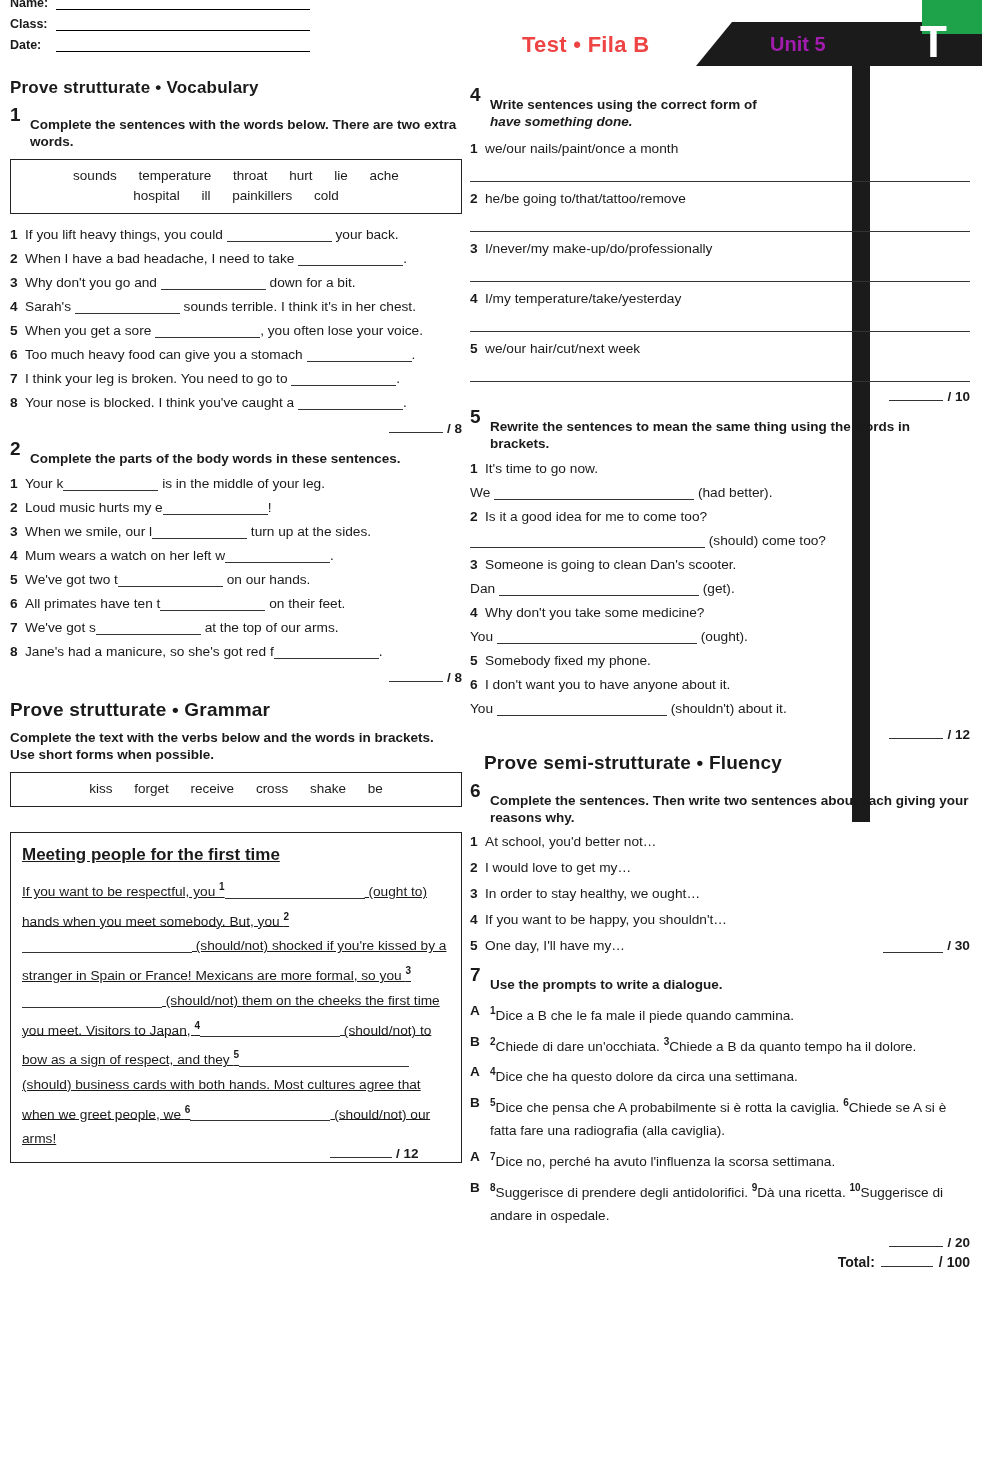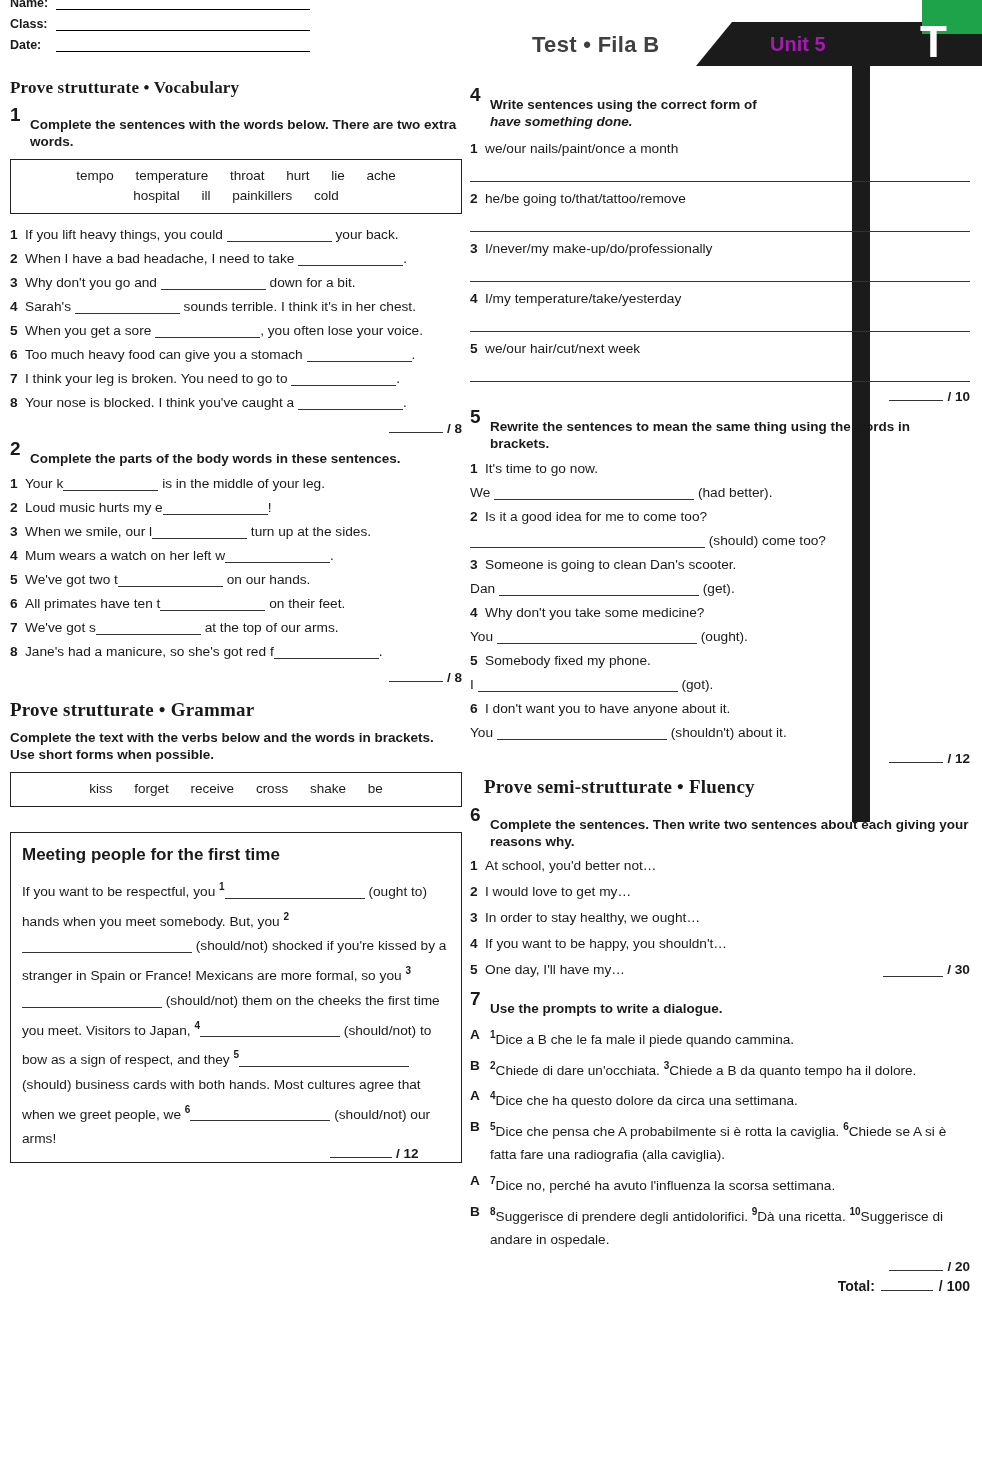--- a/index.html
+++ b/index.html
@@ -34,22 +34,22 @@
   .banner-dark {
     position: absolute; left: 226px; top: 8px; width: 286px; height: 44px;
     background: #1b1b1b;
     clip-path: polygon(36px 0, 286px 0, 286px 44px, 0 44px);
   }
   .banner-green {
     position: absolute; left: 452px; top: -14px; width: 60px; height: 34px;
     background: #1ea34a;
   }
   .test-label {
-    position: absolute; left: 62px; top: 18px;
-    font-size: 22px; font-weight: bold; letter-spacing: .3px; color: #404040;
+    position: absolute; left: 52px; top: 18px;
+    font-size: 22px; font-weight: bold; letter-spacing: .3px; color: #ef4444;
   }
   .unit-label {
     position: absolute; left: 300px; top: 19px;
     font-size: 20px; font-weight: bold; color: #a21caf;
   }
   .t-letter {
     position: absolute; left: 450px; top: 6px;
     font-size: 44px; font-weight: bold; color: #fff; line-height: 44px;
   }
   .banner-tail {
@@ -61,21 +61,21 @@
   .right-strip {
     position: absolute; right: 0; top: 62px; width: 18px; height: 760px;
     background: #1b1b1b;
   }
 
   
   .col-left { position: absolute; left: 10px; top: 78px; width: 452px; }
   .col-right { position: absolute; left: 470px; top: 86px; width: 500px; }
 
   h2.sec {
-    font-size: 17px; font-weight: bold; margin: 0 0 8px 0; letter-spacing: .2px; font-family: Liberation Serif, serif;
+    font-size: 17px; font-weight: bold; margin: 0 0 8px 0; letter-spacing: .2px;
   }
   h2.sec.big { font-size: 19px; }
 
   .ex { position: relative; margin-bottom: 4px; }
   .ex-head { display: flex; align-items: flex-start; gap: 7px; }
   .ex-num {
     font-size: 19px; font-weight: bold; line-height: 17px; min-width: 13px;
   }
   .ex-instr { font-size: 13.5px; font-weight: bold; line-height: 17px; margin-top: 10px; }
   .ital { font-style: italic; }
@@ -105,21 +105,21 @@
     display: inline-block; width: 54px; border-bottom: 1.2px solid #333;
     height: 13px; margin-right: 4px;
   }
 
   
   .aline { border-bottom: 1.2px solid #333; height: 20px; margin: 1px 0 6px 0; }
 
   
   .gbox {
     border: 1.3px solid #222; padding: 9px 11px 11px 11px; margin-top: 25px;
-    font-size: 13.7px; line-height: 25px;
+    font-size: 13.7px; line-height: 25px; text-decoration: underline;
   }
   .gbox h3 {
     font-size: 17px; font-weight: bold; margin: 0 0 7px 0;
   }
   .gbox .ul { border-bottom: 1.1px solid #333; }
 
   .fluency-list .q { line-height: 24px; }
   .dlg { font-size: 13.6px; line-height: 24px; margin-bottom: 2px; display: flex; gap: 7px; }
   .dlg .who { font-weight: bold; min-width: 13px; }
   sup { font-size: 10px; vertical-align: super; font-weight: bold; }
@@ -175,21 +175,21 @@
 
     <h2 class="sec">Prove strutturate • Vocabulary</h2>
 
     <div class="ex">
       <div class="ex-head">
         <span class="ex-num">1</span>
         <span class="ex-instr">Complete the sentences with the words below. There are two extra words.</span>
       </div>
       <div class="wordbank">
         <div>
-          <span>tempo</span>
+          <span>sounds</span>
           <span>temperature</span>
           <span>throat</span>
           <span>hurt</span>
           <span>lie</span>
           <span>ache</span>
         </div>
         <div>
           <span>hospital</span>
           <span>ill</span>
           <span>painkillers</span>
@@ -378,23 +378,20 @@
           <span class="txt">Why don't you take some medicine?</span>
         </div>
         <div class="q">
           <span class="txt"><span>You</span> <span class="ul w200"></span> <span>(ought).</span></span>
         </div>
         <div class="q">
           <span class="n">5</span>
           <span class="txt">Somebody fixed my phone.</span>
         </div>
         <div class="q">
-          <span class="txt"><span>I</span> <span class="ul w200"></span> <span>(got).</span></span>
-        </div>
-        <div class="q">
           <span class="n">6</span>
           <span class="txt">I don't want you to have anyone about it.</span>
         </div>
         <div class="q">
           <span class="txt"><span>You</span> <span class="ul w170"></span> <span>(shouldn't) about it.</span></span>
         </div>
       </div>
       <div class="score">
         <span class="blank"></span><span>/ 12</span>
       </div>

